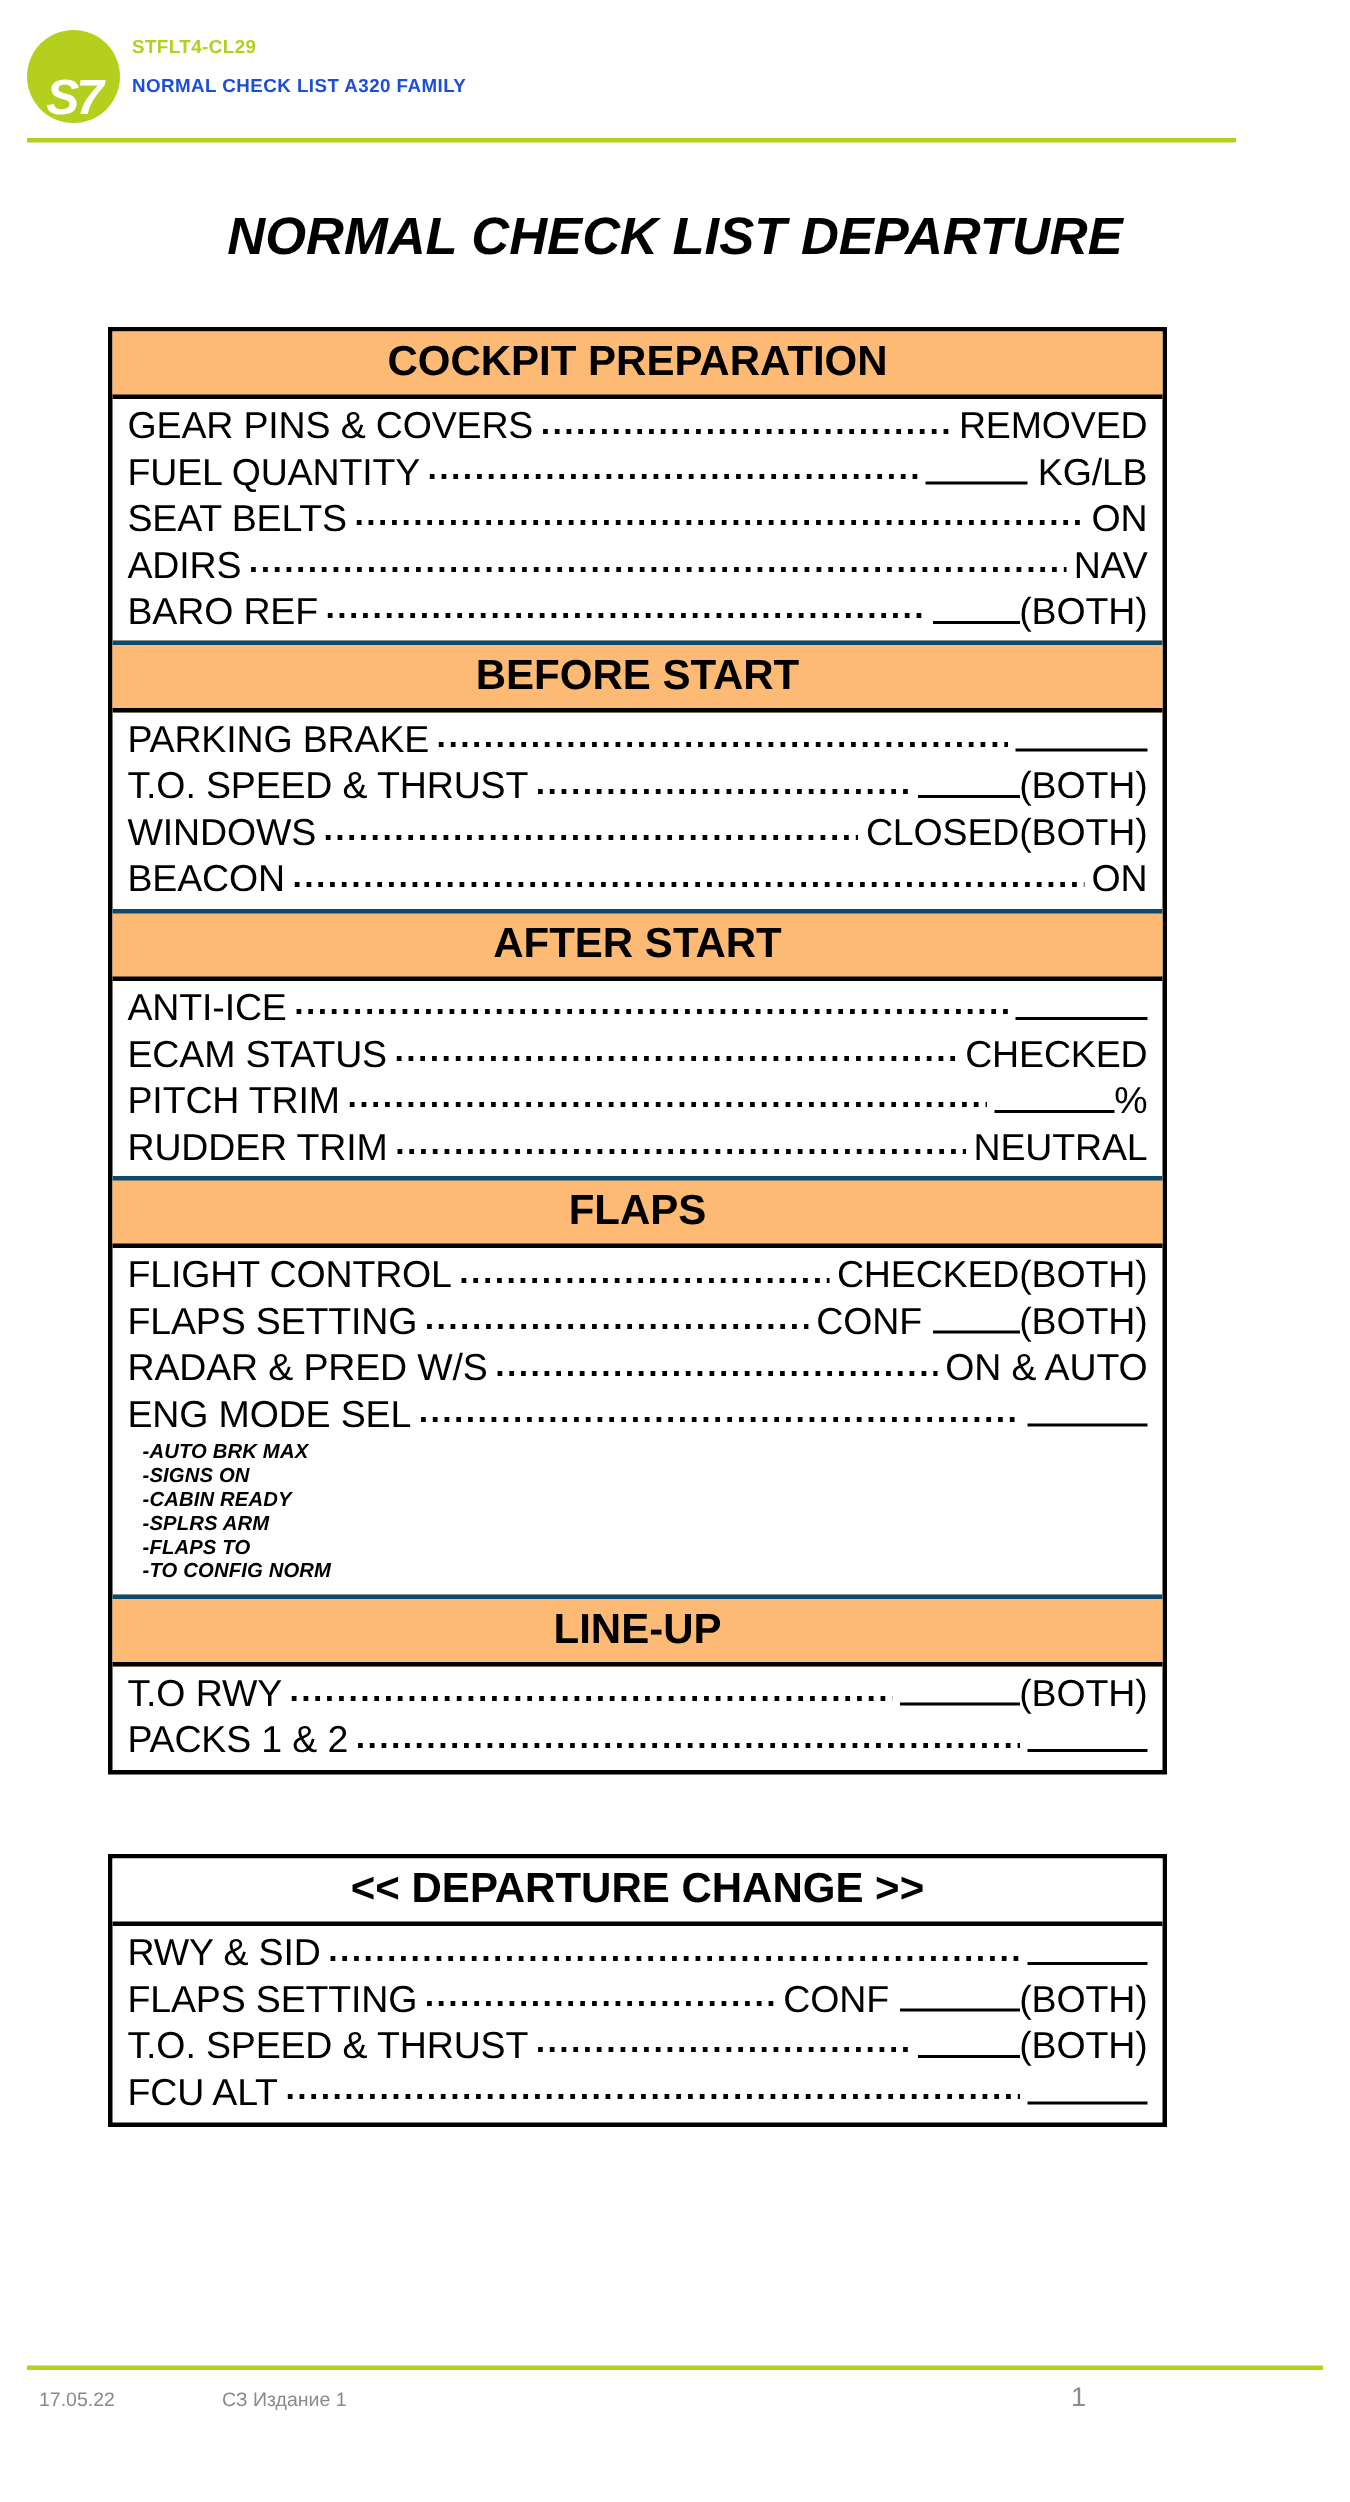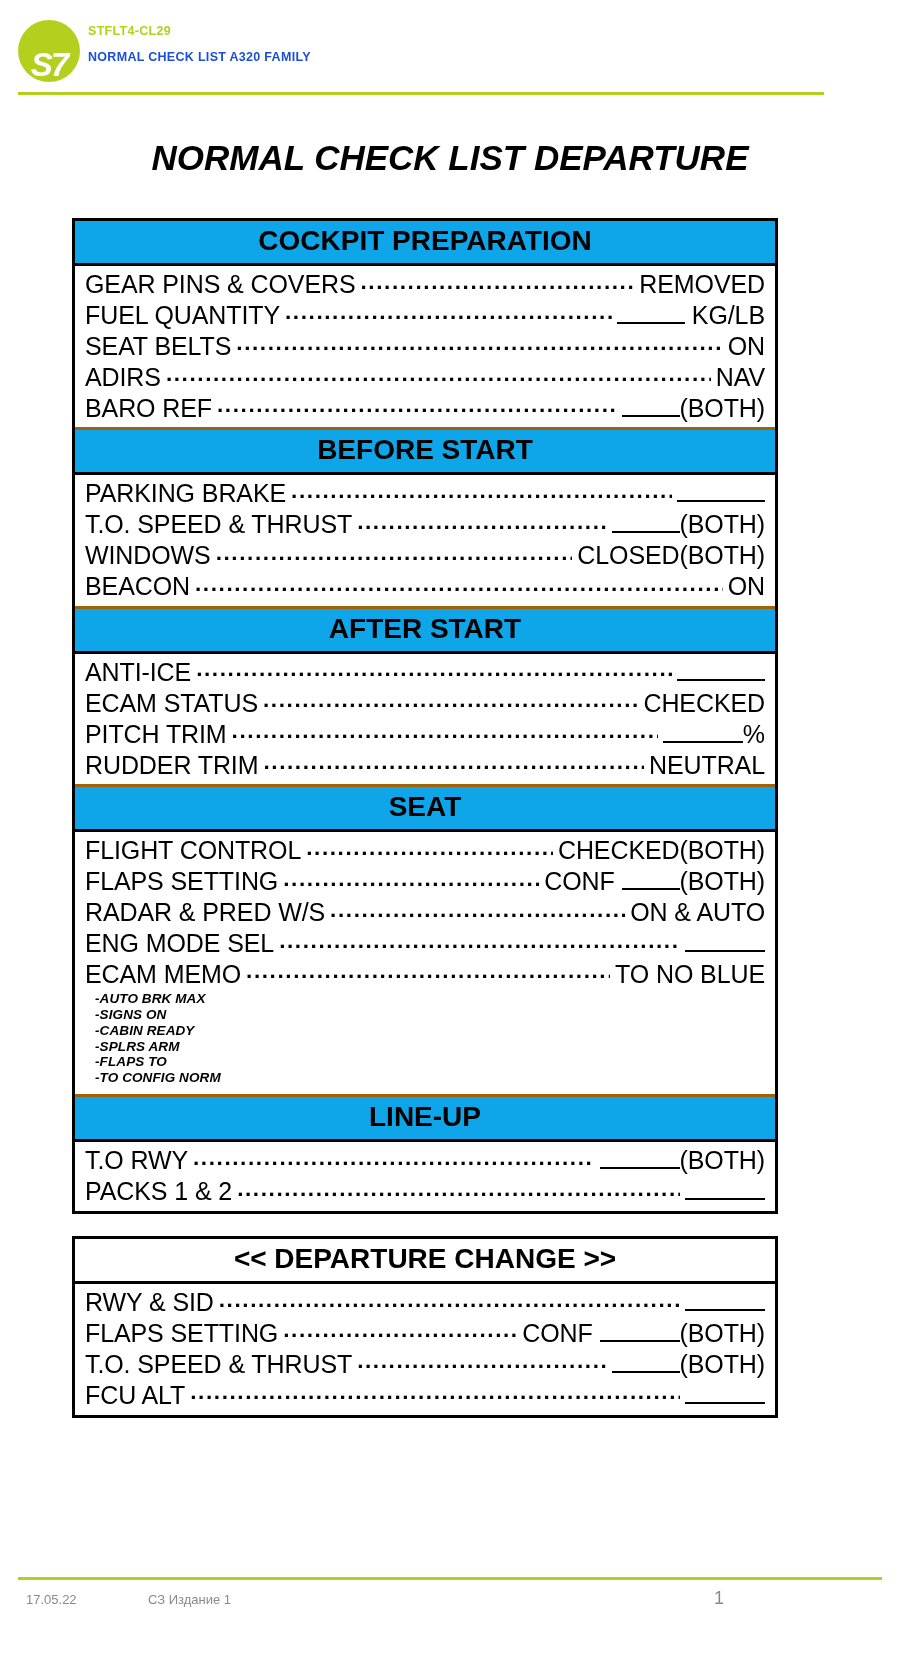--- a/index.html
+++ b/index.html
@@ -92,34 +92,34 @@
     left: 72px;
     width: 706px;
     border: 3px solid #000;
     box-sizing: border-box;
     background: #fff;
   }
   #box-main { top: 218px; }
   #box-depchange { top: 1236px; }
 
   .section-header {
-    background: #0ea5e9;
+    background: #fdba74;
     border-bottom: 3px solid #000;
     text-align: center;
     font-size: 28px;
     font-weight: bold;
     line-height: 1;
     padding: 6px 0 8px 0;
     letter-spacing: 0px;
   }
   .section-header.plain {
     background: #ffffff;
   }
   .section-header.mid {
-    border-top: 3px solid #a16207;
+    border-top: 3px solid #0c4a6e;
   }
 
   .items {
     padding: 3px 10px 4px 10px;
   }
 
   .item-row {
     display: flex;
     align-items: center;
     font-size: 25px;
@@ -299,46 +299,41 @@
         <span class="item-label">PITCH TRIM</span>
         <span class="leader"></span>
         <span class="item-value"><span class="blank w4"></span><span>%</span></span>
       </div>
       <div class="item-row">
         <span class="item-label">RUDDER TRIM</span>
         <span class="leader"></span>
         <span class="item-value"><span>NEUTRAL</span></span>
       </div>
     </div>
-    <div class="section-header mid">SEAT</div>
+    <div class="section-header mid">FLAPS</div>
     <div class="items">
       <div class="item-row">
         <span class="item-label">FLIGHT CONTROL</span>
         <span class="leader"></span>
         <span class="item-value"><span>CHECKED(BOTH)</span></span>
       </div>
       <div class="item-row">
         <span class="item-label">FLAPS SETTING</span>
         <span class="leader"></span>
         <span class="item-value"><span>CONF </span><span class="blank w2"></span><span>(BOTH)</span></span>
       </div>
       <div class="item-row">
         <span class="item-label">RADAR &amp; PRED W/S</span>
         <span class="leader"></span>
         <span class="item-value"><span>ON &amp; AUTO</span></span>
       </div>
       <div class="item-row">
         <span class="item-label">ENG MODE SEL</span>
         <span class="leader"></span>
         <span class="item-value"><span class="blank w4"></span></span>
-      </div>
-      <div class="item-row">
-        <span class="item-label">ECAM MEMO</span>
-        <span class="leader"></span>
-        <span class="item-value"><span>TO NO BLUE</span></span>
       </div>
       <div class="sub-items">
         <div class="sub-item">-AUTO BRK MAX</div>
         <div class="sub-item">-SIGNS ON</div>
         <div class="sub-item">-CABIN READY</div>
         <div class="sub-item">-SPLRS ARM</div>
         <div class="sub-item">-FLAPS TO</div>
         <div class="sub-item">-TO CONFIG NORM</div>
       </div>
     </div>

